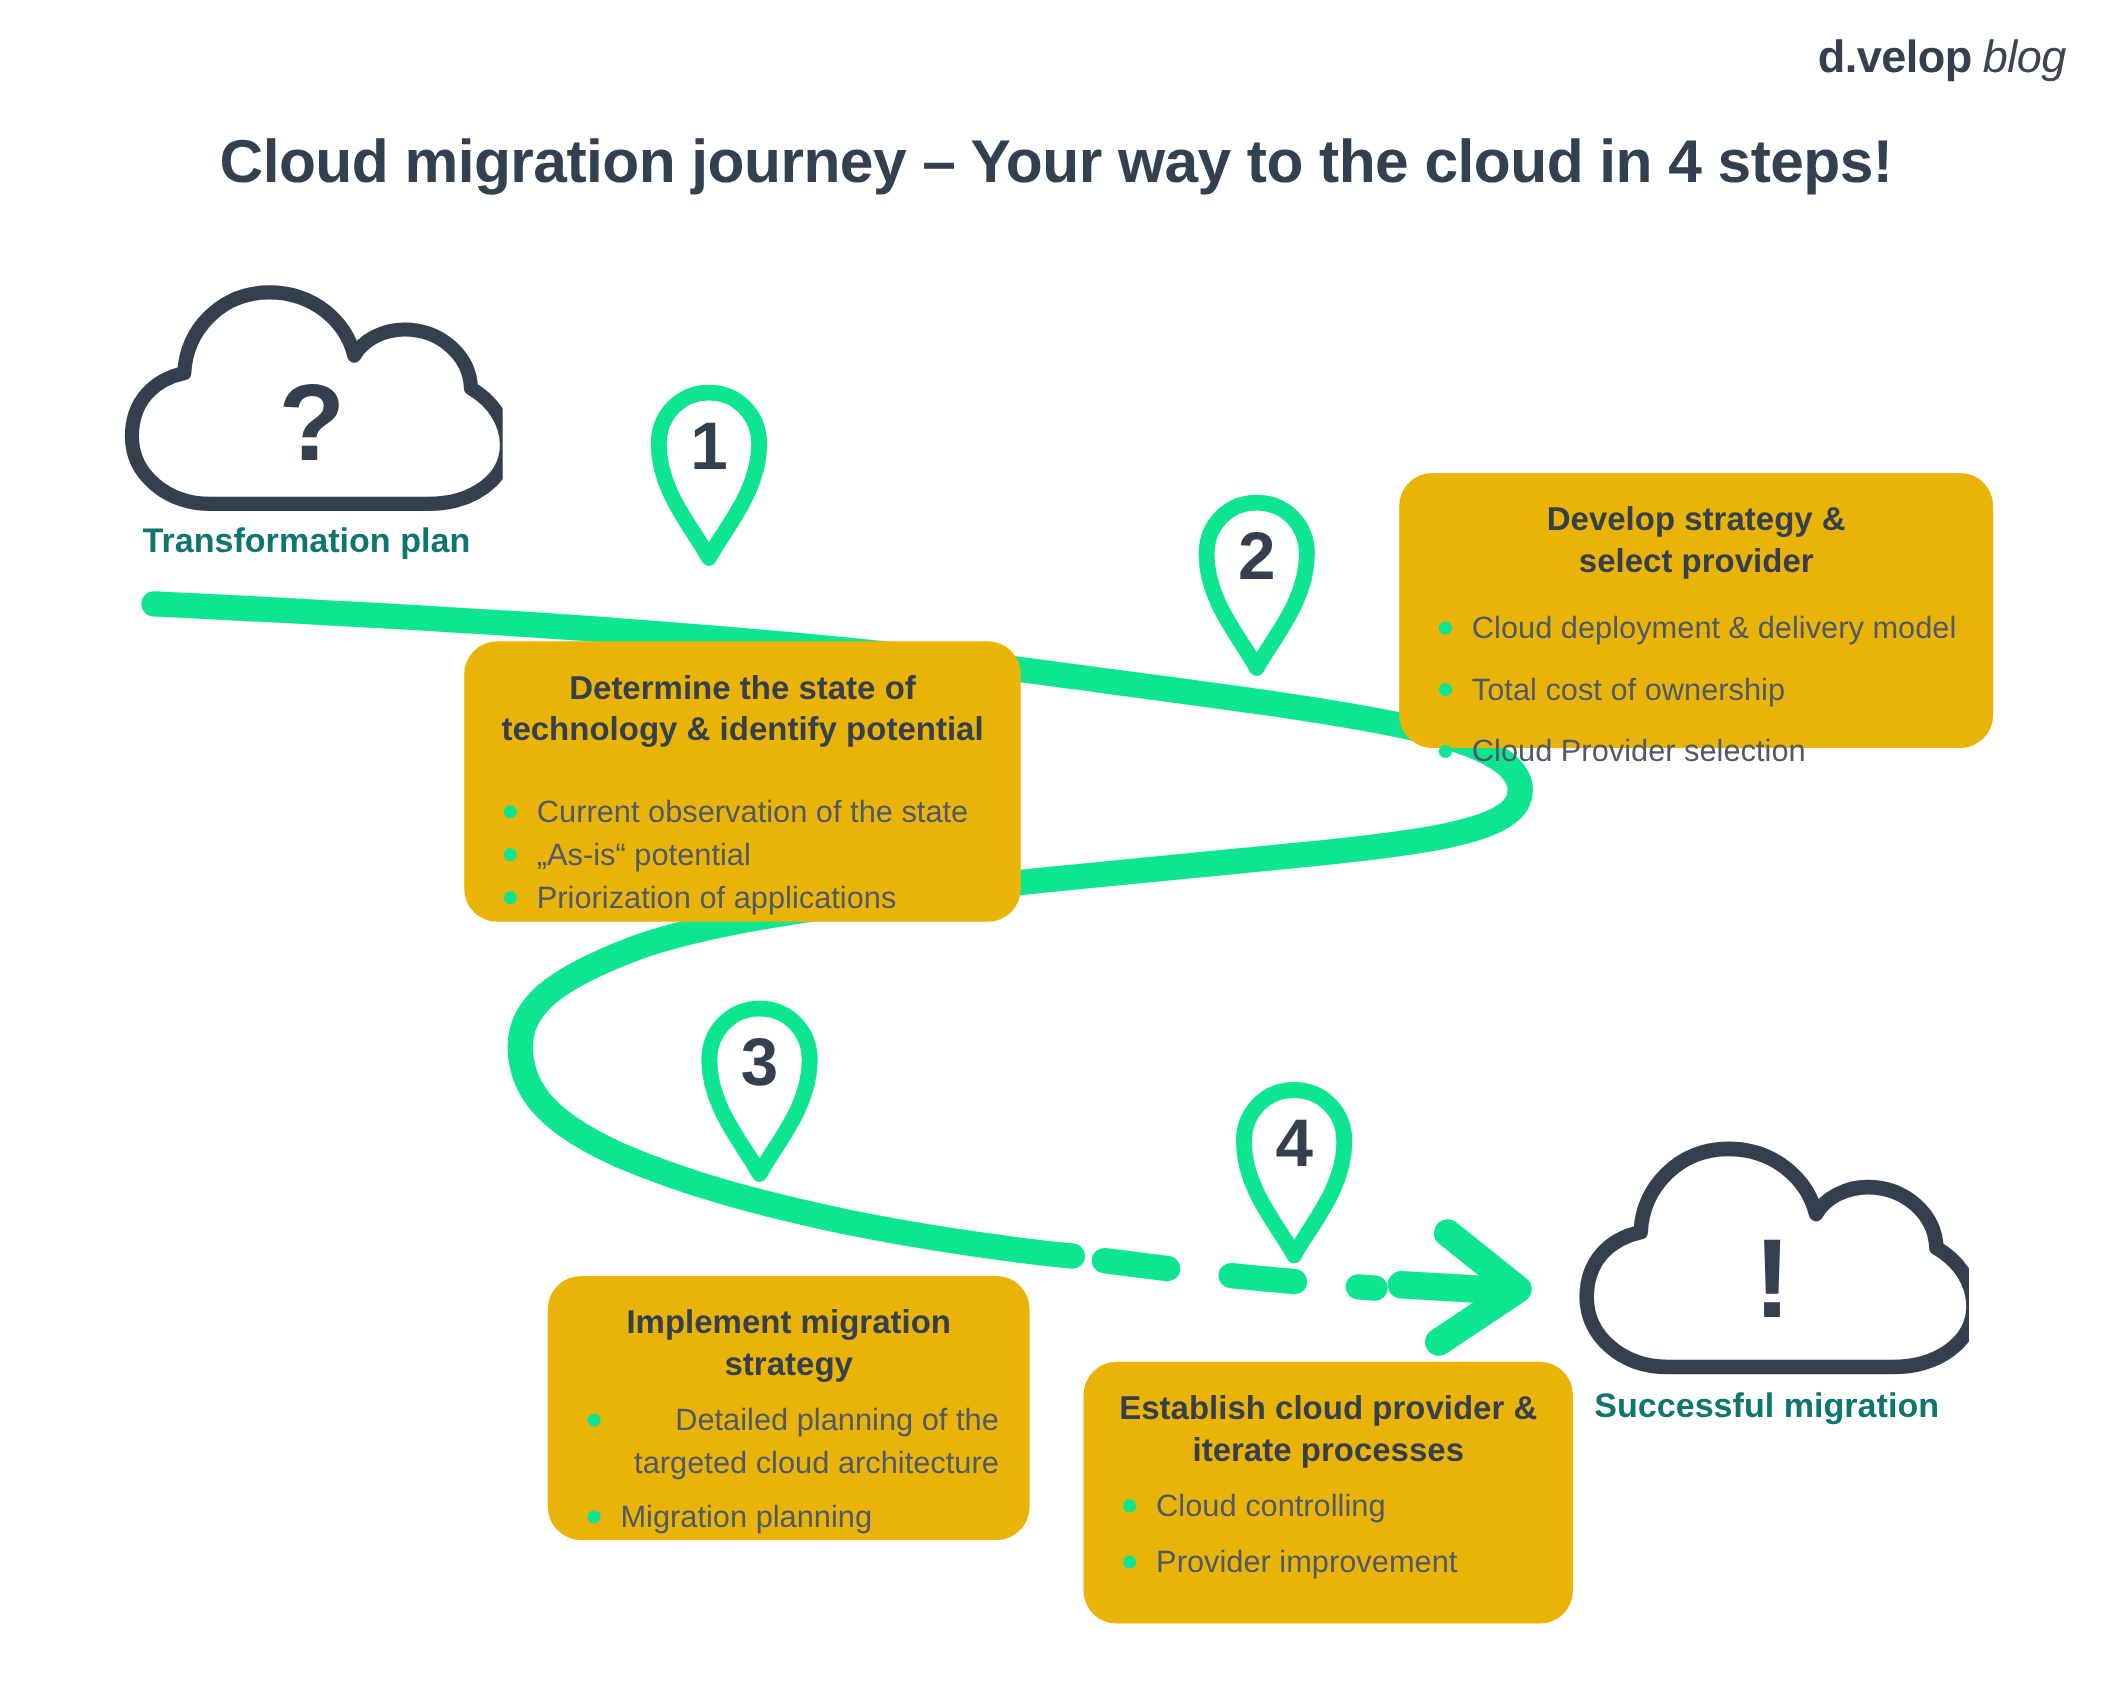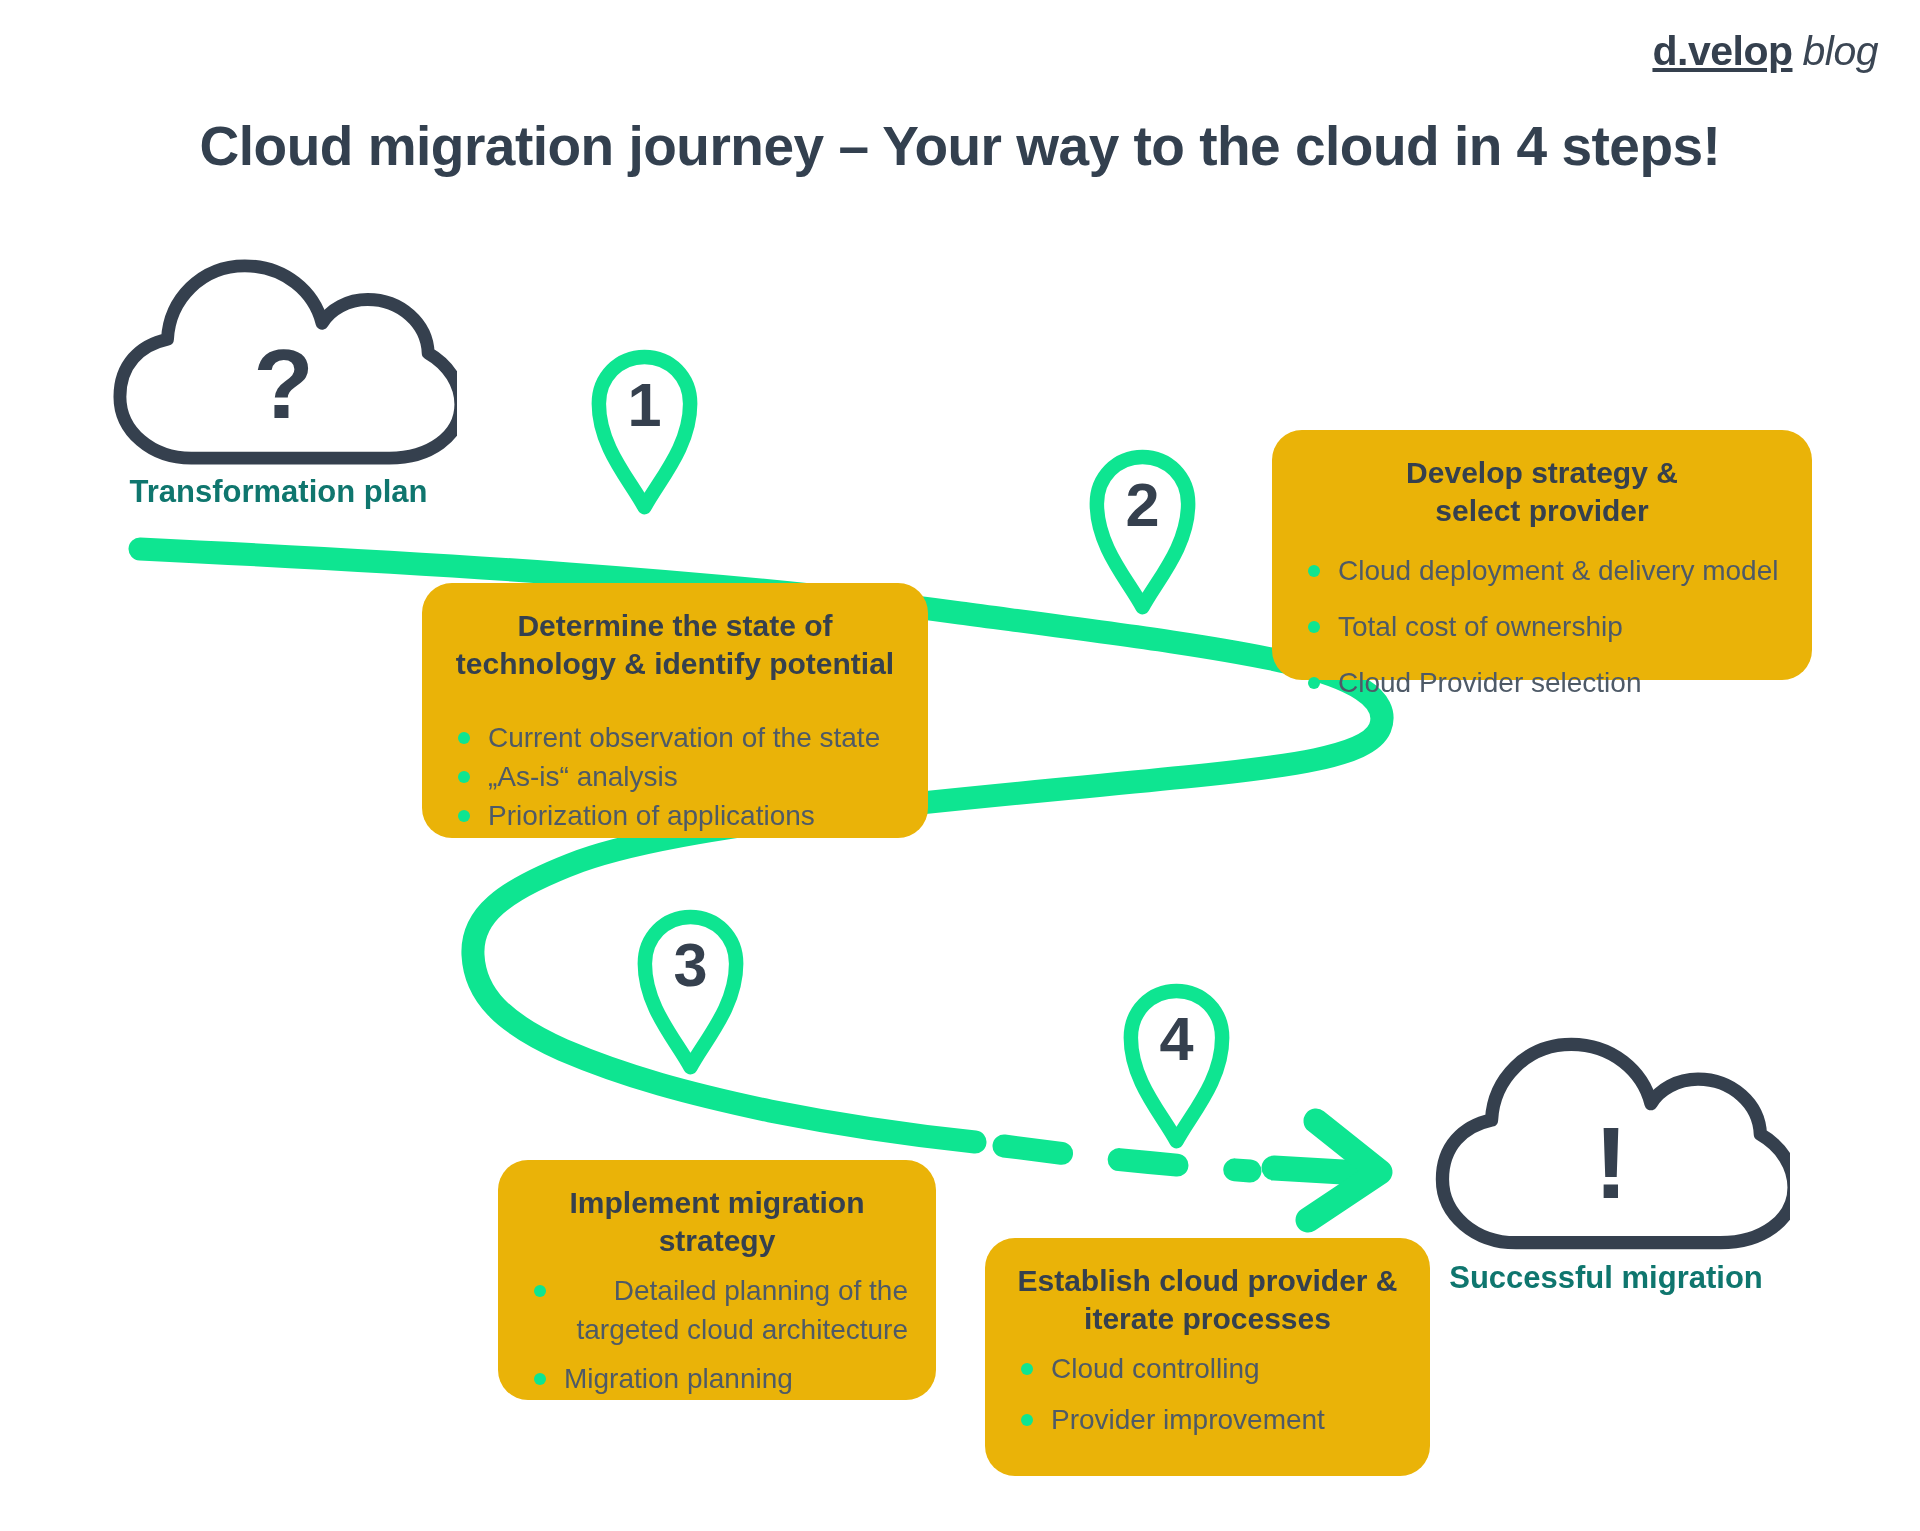--- a/index.html
+++ b/index.html
@@ -2,21 +2,21 @@
 <html><head>
 <meta charset="utf-8">
 <style>
   html,body{margin:0;padding:0;background:#ffffff;}
   .canvas{
     position:relative;width:1920px;height:1531px;background:#ffffff;overflow:hidden;
     font-family:"Liberation Sans", sans-serif;color:#35404E;
   }
   
   .logo{position:absolute;top:28px;right:42px;font-size:41px;letter-spacing:-0.5px;color:#35404E;}
-  .logo .brand{font-weight:800;text-decoration:underline;}
+  .logo .brand{font-weight:800;}
   .logo .suffix{font-weight:300;margin-left:10px;color:#3b4654;font-style:italic;}
   
   .page-title{
     position:absolute;top:114px;left:0;width:100%;text-align:center;
     font-size:55px;font-weight:bold;color:#33404f;letter-spacing:-0.5px;
   }
   
   .path-layer{position:absolute;left:0;top:0;z-index:1;}
   
   .cloud{position:absolute;z-index:2;}
@@ -118,21 +118,21 @@
 
   <div class="step-box b1">
     <div class="box-title">Determine the state of technology &amp; identify potential</div>
     <div class="bullets">
       <div class="bullet-row">
         <span class="bullet-dot"></span>
         <span class="bullet-text">Current observation of the state</span>
       </div>
       <div class="bullet-row">
         <span class="bullet-dot"></span>
-        <span class="bullet-text">„As-is“ analysis</span>
+        <span class="bullet-text">„As-is“ potential</span>
       </div>
       <div class="bullet-row">
         <span class="bullet-dot"></span>
         <span class="bullet-text">Priorization of applications</span>
       </div>
     </div>
   </div>
 
   <div class="step-box b2">
     <div class="box-title">Develop strategy &amp; select provider</div>

